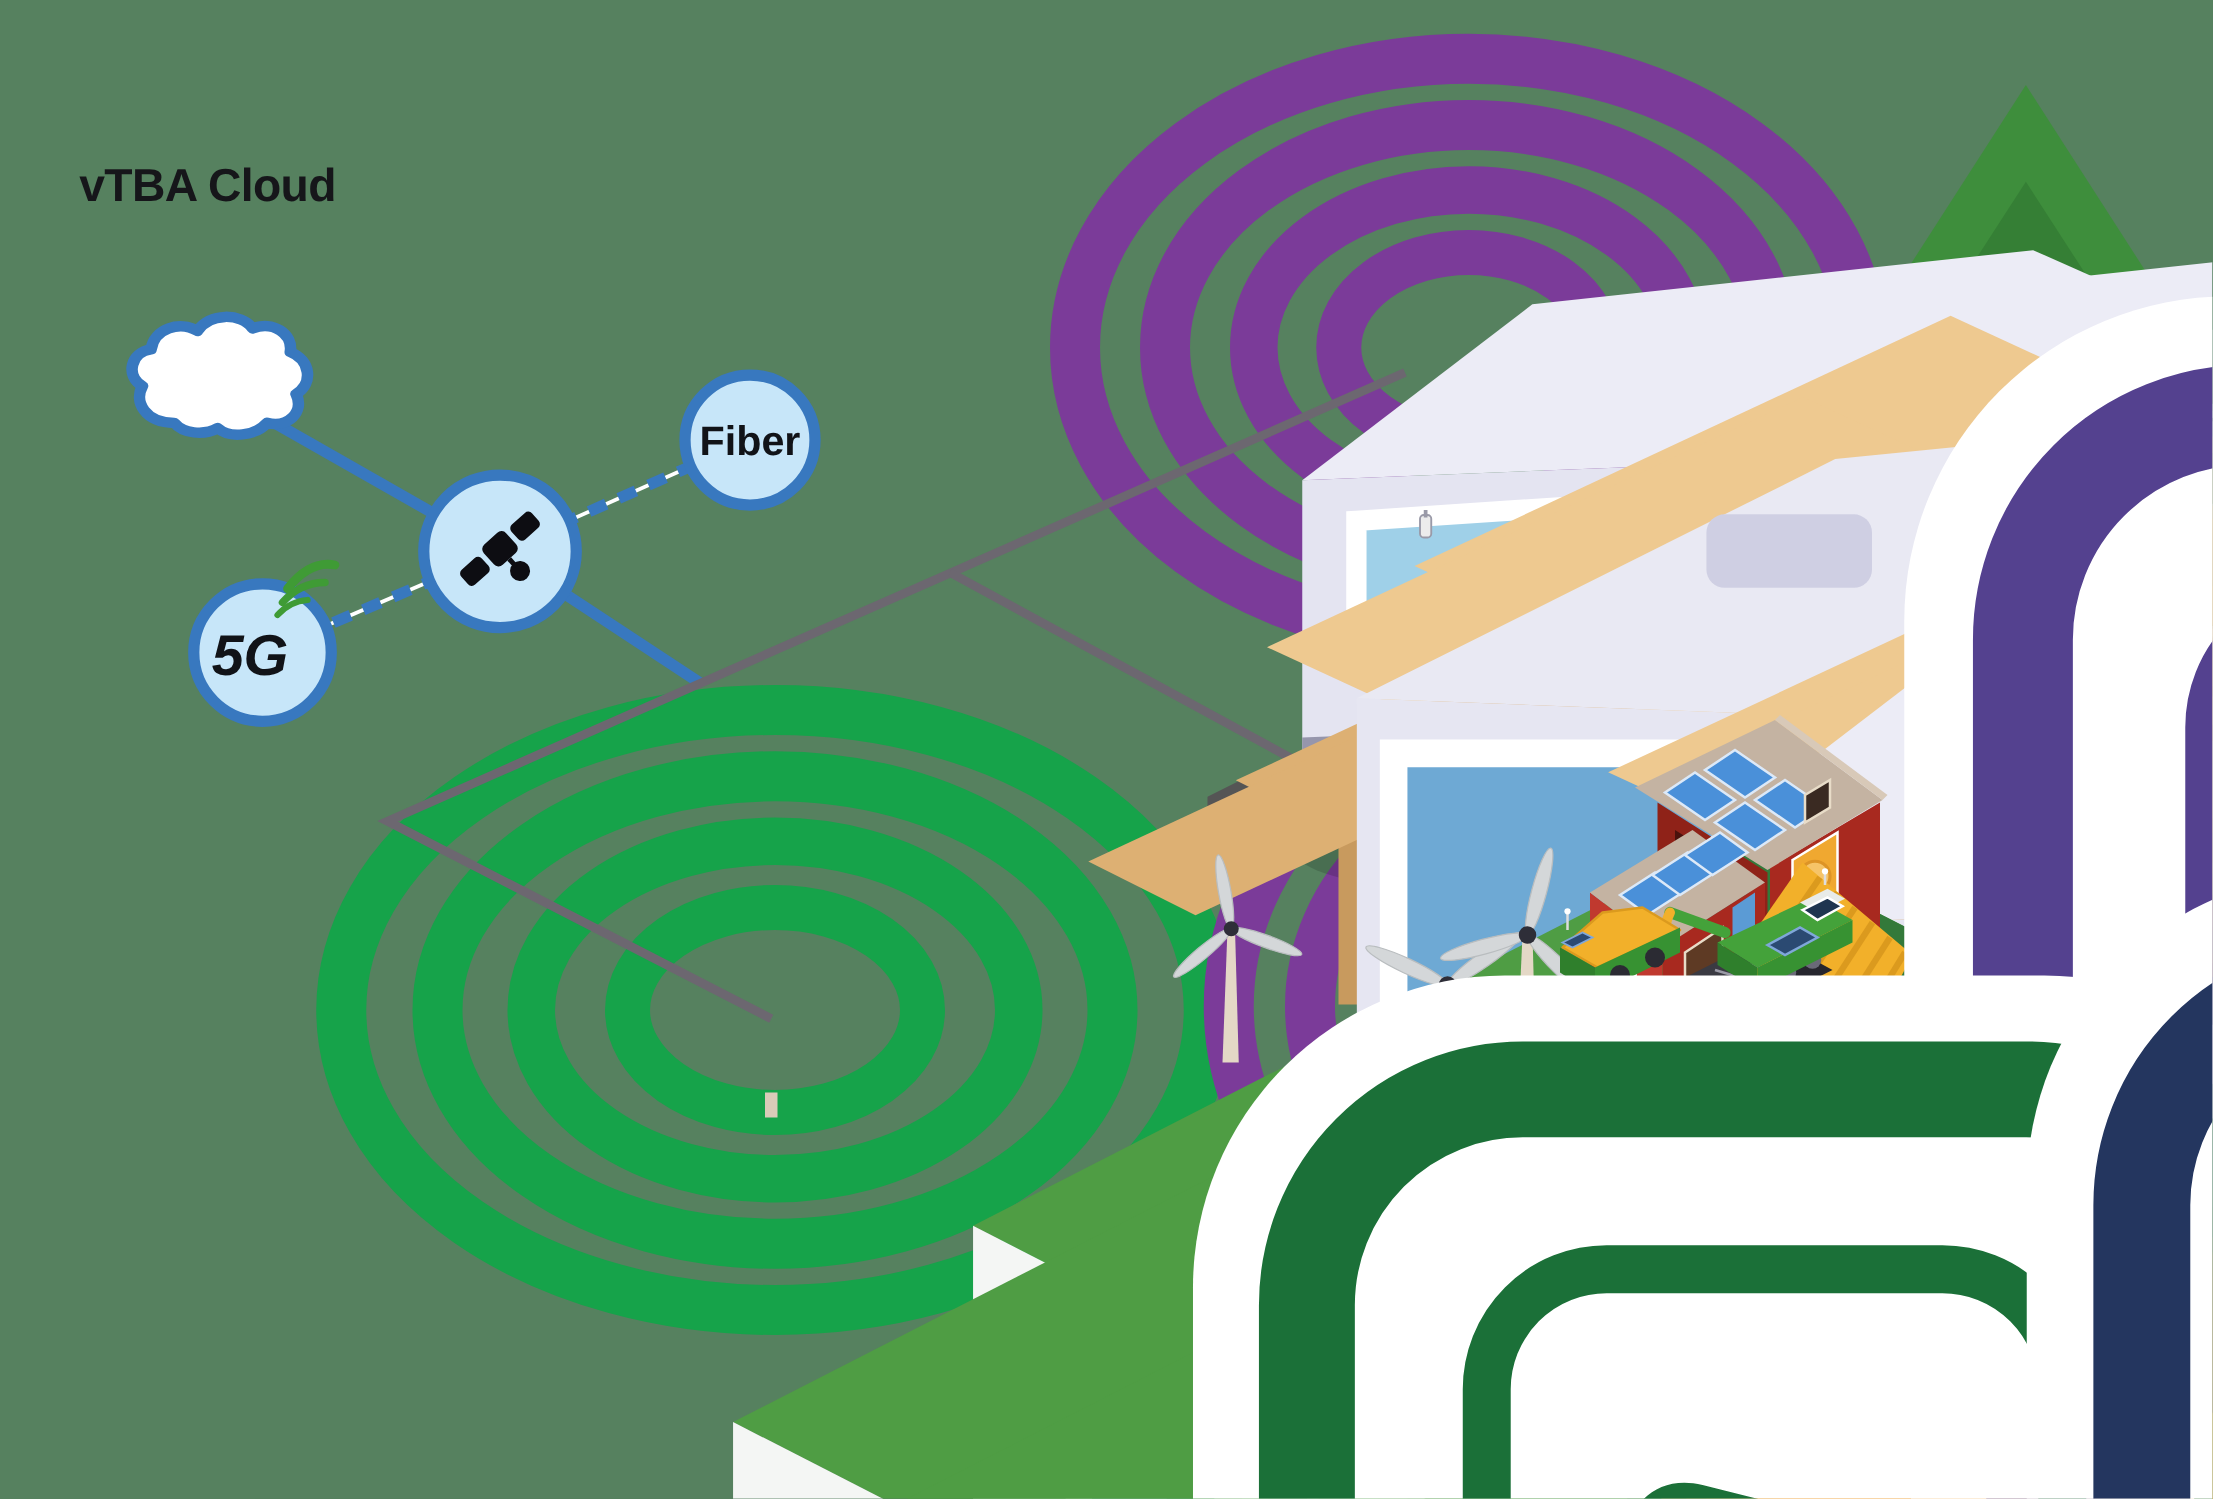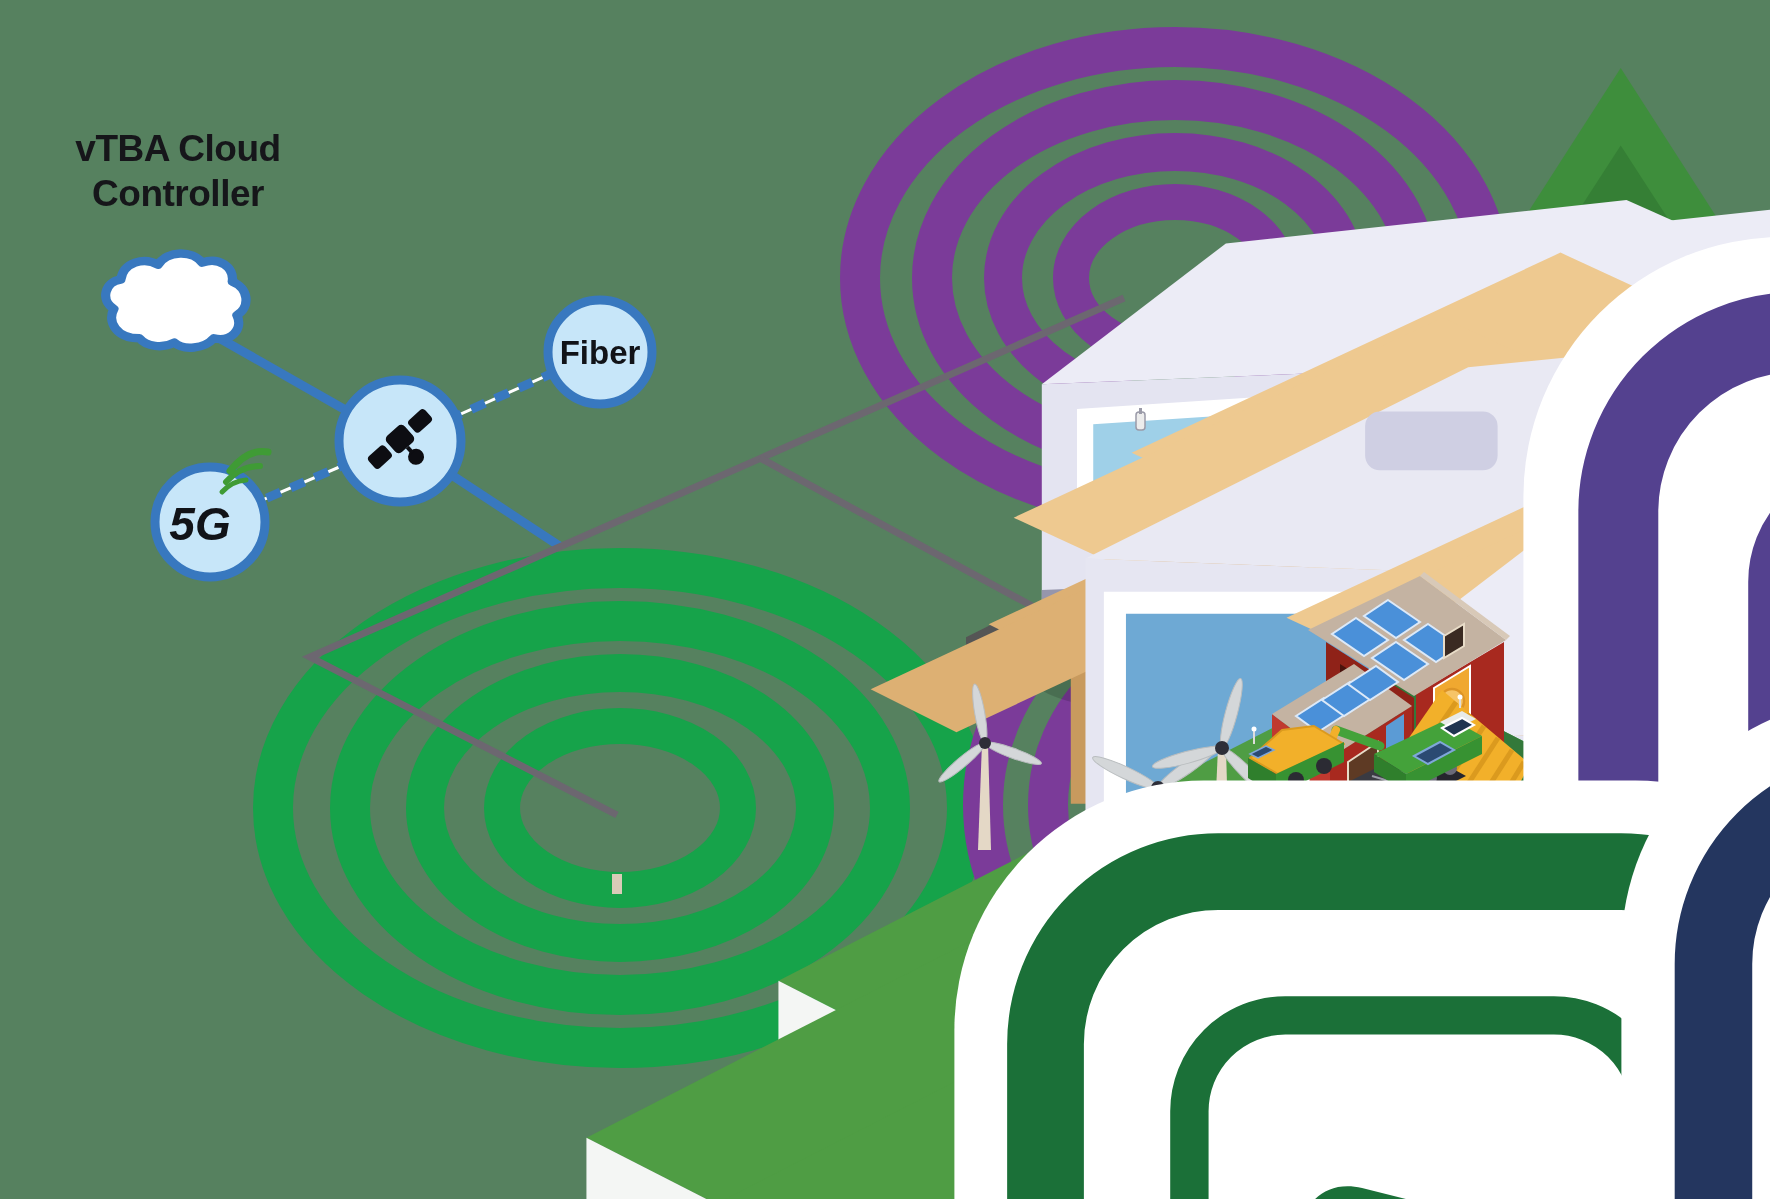--- a/index.html
+++ b/index.html
@@ -1,19 +1,19 @@
 <!DOCTYPE html>
 <html><head>
 <meta charset="utf-8">
 <style>
   html,body{margin:0;padding:0;background:#56815f;}
   .stage{position:relative;width:1770px;height:1199px;overflow:hidden;
          font-family:"Liberation Sans",sans-serif;background:#56815f;}
   .stage svg{position:absolute;left:0;top:0;}
-  .title{position:absolute;left:42px;top:126px;width:272px;text-align:center;
+  .title{position:absolute;left:30px;top:126px;width:272px;text-align:center;
          font-weight:bold;font-size:37px;line-height:1.22;color:#16161a;
          letter-spacing:-0.5px;}
   text{font-family:"Liberation Sans",sans-serif;}
 </style>
 </head>
 <body>
 
 <div class="stage">
 <svg width="1770" height="1199" viewBox="0 0 1770 1199">
   <defs>
@@ -392,15 +392,14 @@
     <rect x="1276" y="790" width="10" height="78" fill="#d9cbb8"></rect>
   </g>
 
   <use href="#ap" transform="translate(1123,222)" style="color:#54418f"></use>
   <use href="#ap" transform="translate(570,766) scale(0.96)" style="color:#1b7038"></use>
   <use href="#ap" transform="translate(1233,683) scale(0.97)" style="color:#24365f"></use>
 </svg>
 
 <div class="title">
   <div>vTBA Cloud</div>
-  <div>Controller</div>
 </div>
 </div>
 
 </body></html>

